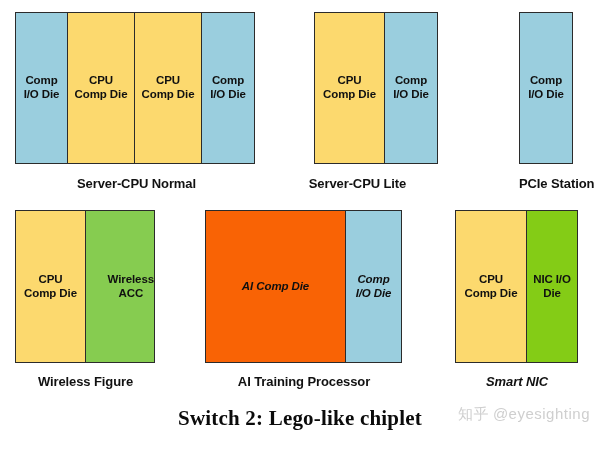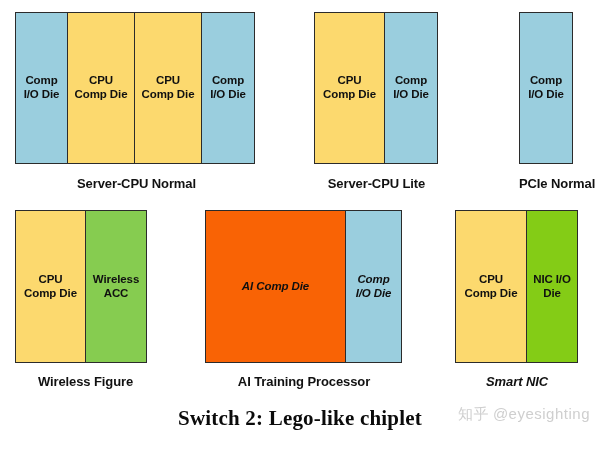--- a/index.html
+++ b/index.html
@@ -103,30 +103,30 @@
       <div class="die" style="width: 54px; background: rgb(154, 206, 222);"><span class="die-label">Comp
 I/O Die</span></div>
     </div>
     <div class="group-caption" style="left: 15px; top: 176px; width: 243px;">Server-CPU Normal</div>
     <div class="package" style="left: 314px; top: 12px; width: 125px; height: 152px;">
       <div class="die" style="width: 71px; background: rgb(252, 217, 110);"><span class="die-label">CPU
 Comp Die</span></div>
       <div class="die" style="width: 54px; background: rgb(154, 206, 222);"><span class="die-label">Comp
 I/O Die</span></div>
     </div>
-    <div class="group-caption" style="left: 314px; top: 176px; width: 125px;">Server-CPU Lite</div>
+    <div class="group-caption" style="left: 295px; top: 176px; width: 125px;">Server-CPU Lite</div>
     <div class="package" style="left: 519px; top: 12px; width: 54px; height: 152px;">
       <div class="die" style="width: 54px; background: rgb(154, 206, 222);"><span class="die-label">Comp
 I/O Die</span></div>
     </div>
-    <div class="group-caption" style="left: 519px; top: 176px; width: 54px;">PCIe Normal</div>
+    <div class="group-caption" style="left: 519px; top: 176px; width: 54px;">PCIe Station</div>
     <div class="package" style="left: 15px; top: 210px; width: 141px; height: 153px;">
       <div class="die" style="width: 71px; background: rgb(252, 217, 110);"><span class="die-label">CPU
 Comp Die</span></div>
-      <div class="die" style="width: 62px; background: rgb(134, 204, 80);"><span class="die-label">Wireless
+      <div class="die" style="width: 70px; background: rgb(134, 204, 80); justify-content: flex-end;"><span class="die-label">Wireless
 ACC</span></div>
     </div>
     <div class="group-caption" style="left: 15px; top: 374px; width: 141px;">Wireless Figure</div>
     <div class="package" style="left: 205px; top: 210px; width: 198px; height: 153px; font-style: italic;">
       <div class="die" style="width: 141px; background: rgb(249, 99, 5);"><span class="die-label">AI Comp Die</span></div>
       <div class="die" style="width: 57px; background: rgb(154, 206, 222);"><span class="die-label">Comp
 I/O Die</span></div>
     </div>
     <div class="group-caption" style="left: 205px; top: 374px; width: 198px;">AI Training Processor</div>
     <div class="package" style="left: 455px; top: 210px; width: 124px; height: 153px;">

